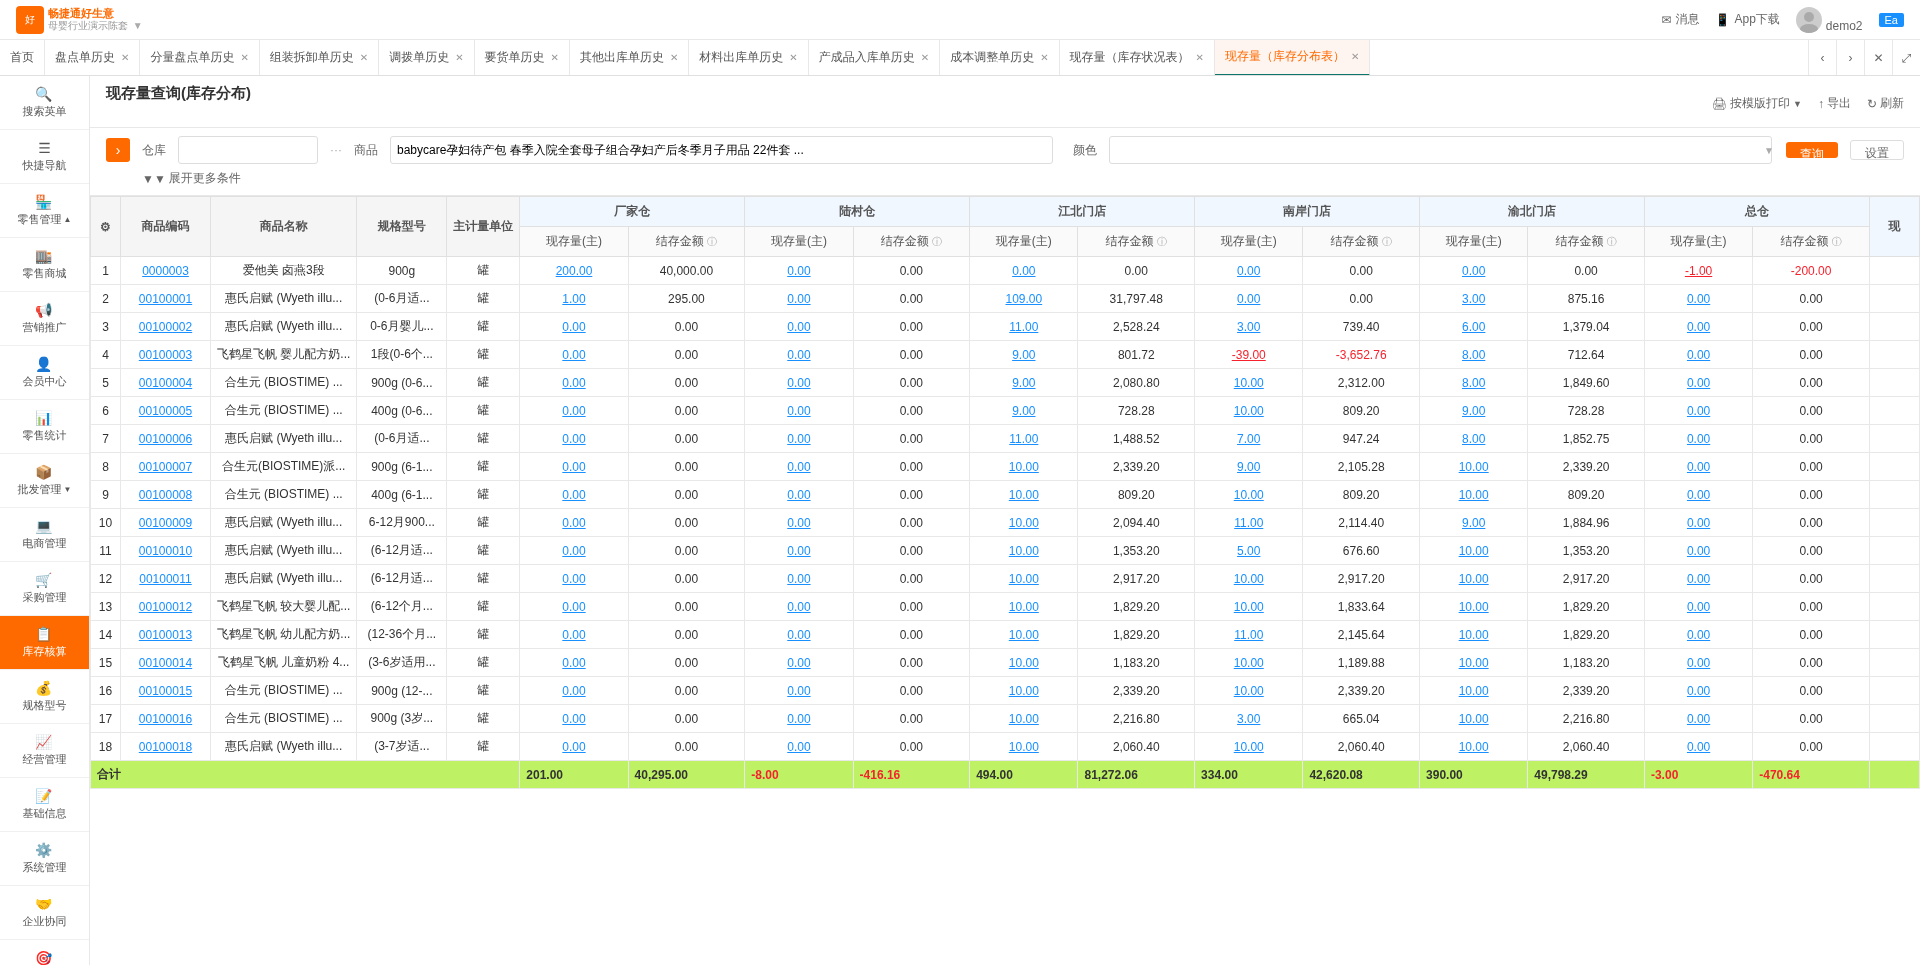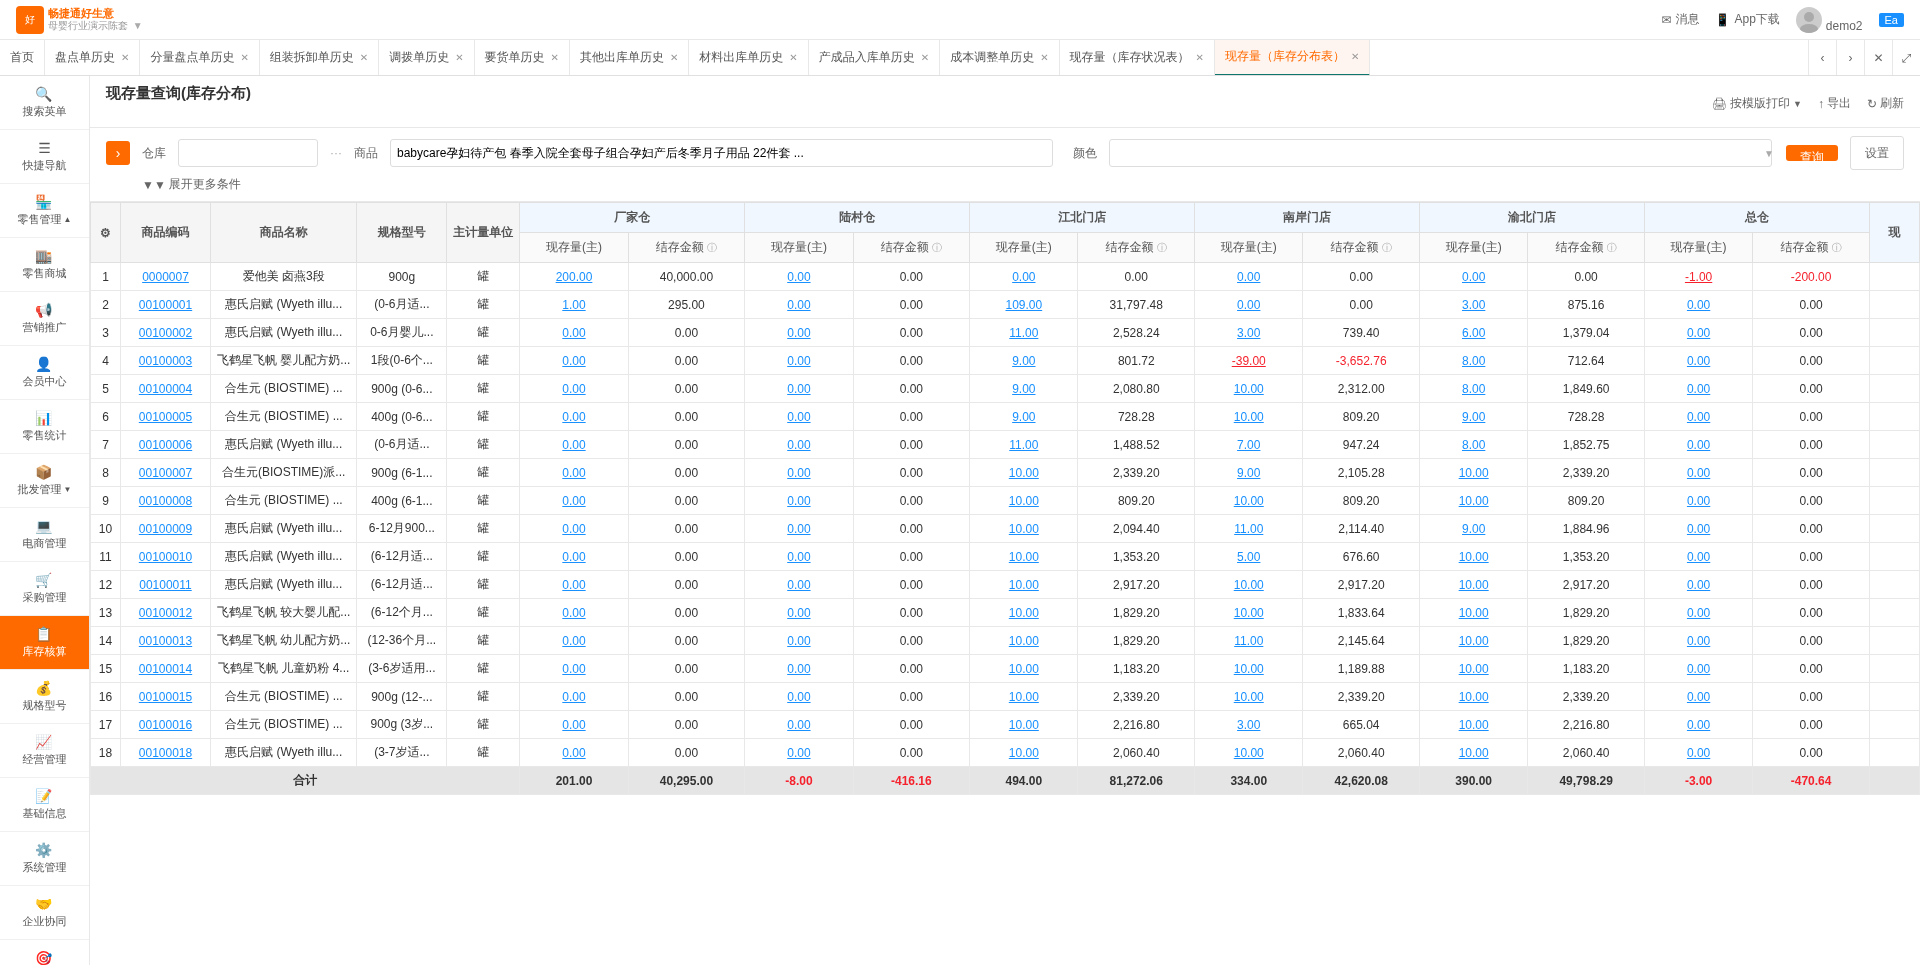--- a/index.html
+++ b/index.html
@@ -160,21 +160,21 @@
       height: 16px;
     }
     .btn-settings {
       background: #fff;
       color: #666;
       border: 1px solid #ddd;
       border-radius: 3px;
       padding: 4px 14px;
       cursor: pointer;
       font-size: 12px;
-      height: 34px;
+      height: 20px;
     }
     .expand-conditions {
       display: flex; align-items: center; gap: 3px; color: #666; cursor: pointer; font-size: 12px; margin-top: 4px;
     }
 
     
     .table-wrapper {
       flex: 1;
       overflow: auto;
       background: #fff;
@@ -205,22 +205,21 @@
       color: #333;
     }
     .num-link { color: #1890ff; text-decoration: underline; cursor: pointer; }
     .num-negative { color: #f5222d; }
     .info-icon { color: #aaa; font-size: 10px; cursor: pointer; }
 
     
     tfoot tr td {
       border: 1px solid #e8e8e8;
       padding: 5px 6px;
-      text-align: center;
-      background: #e5e5e5;
+      background: #bef264;
       font-weight: bold;
       white-space: nowrap;
       position: sticky;
       bottom: 0;
     }
   </style>
 </head>
 <body>
 
 <div class="top-bar">
@@ -467,21 +466,21 @@
             <th style="background:#fafafa;">结存金额 <span class="info-icon">ⓘ</span></th>
             <th style="background:#fafafa;">现存量(主)</th>
             <th style="background:#fafafa;">结存金额 <span class="info-icon">ⓘ</span></th>
             <th style="background:#fafafa;">现存量(主)</th>
             <th style="background:#fafafa;">结存金额 <span class="info-icon">ⓘ</span></th>
           </tr>
         </thead>
         <tbody id="table-body">
         <tr>
               <td class="">1</td>
-              <td class="num-link">0000007</td>
+              <td class="num-link">0000003</td>
               <td class="">爱他美 卤燕3段</td>
               <td class="">900g</td>
               <td class="">罐</td>
               <td class="num-link">200.00</td>
               <td class="">40,000.00</td>
               <td class="num-link">0.00</td>
               <td class="">0.00</td>
               <td class="num-link">0.00</td>
               <td class="">0.00</td>
               <td class="num-link">0.00</td>

